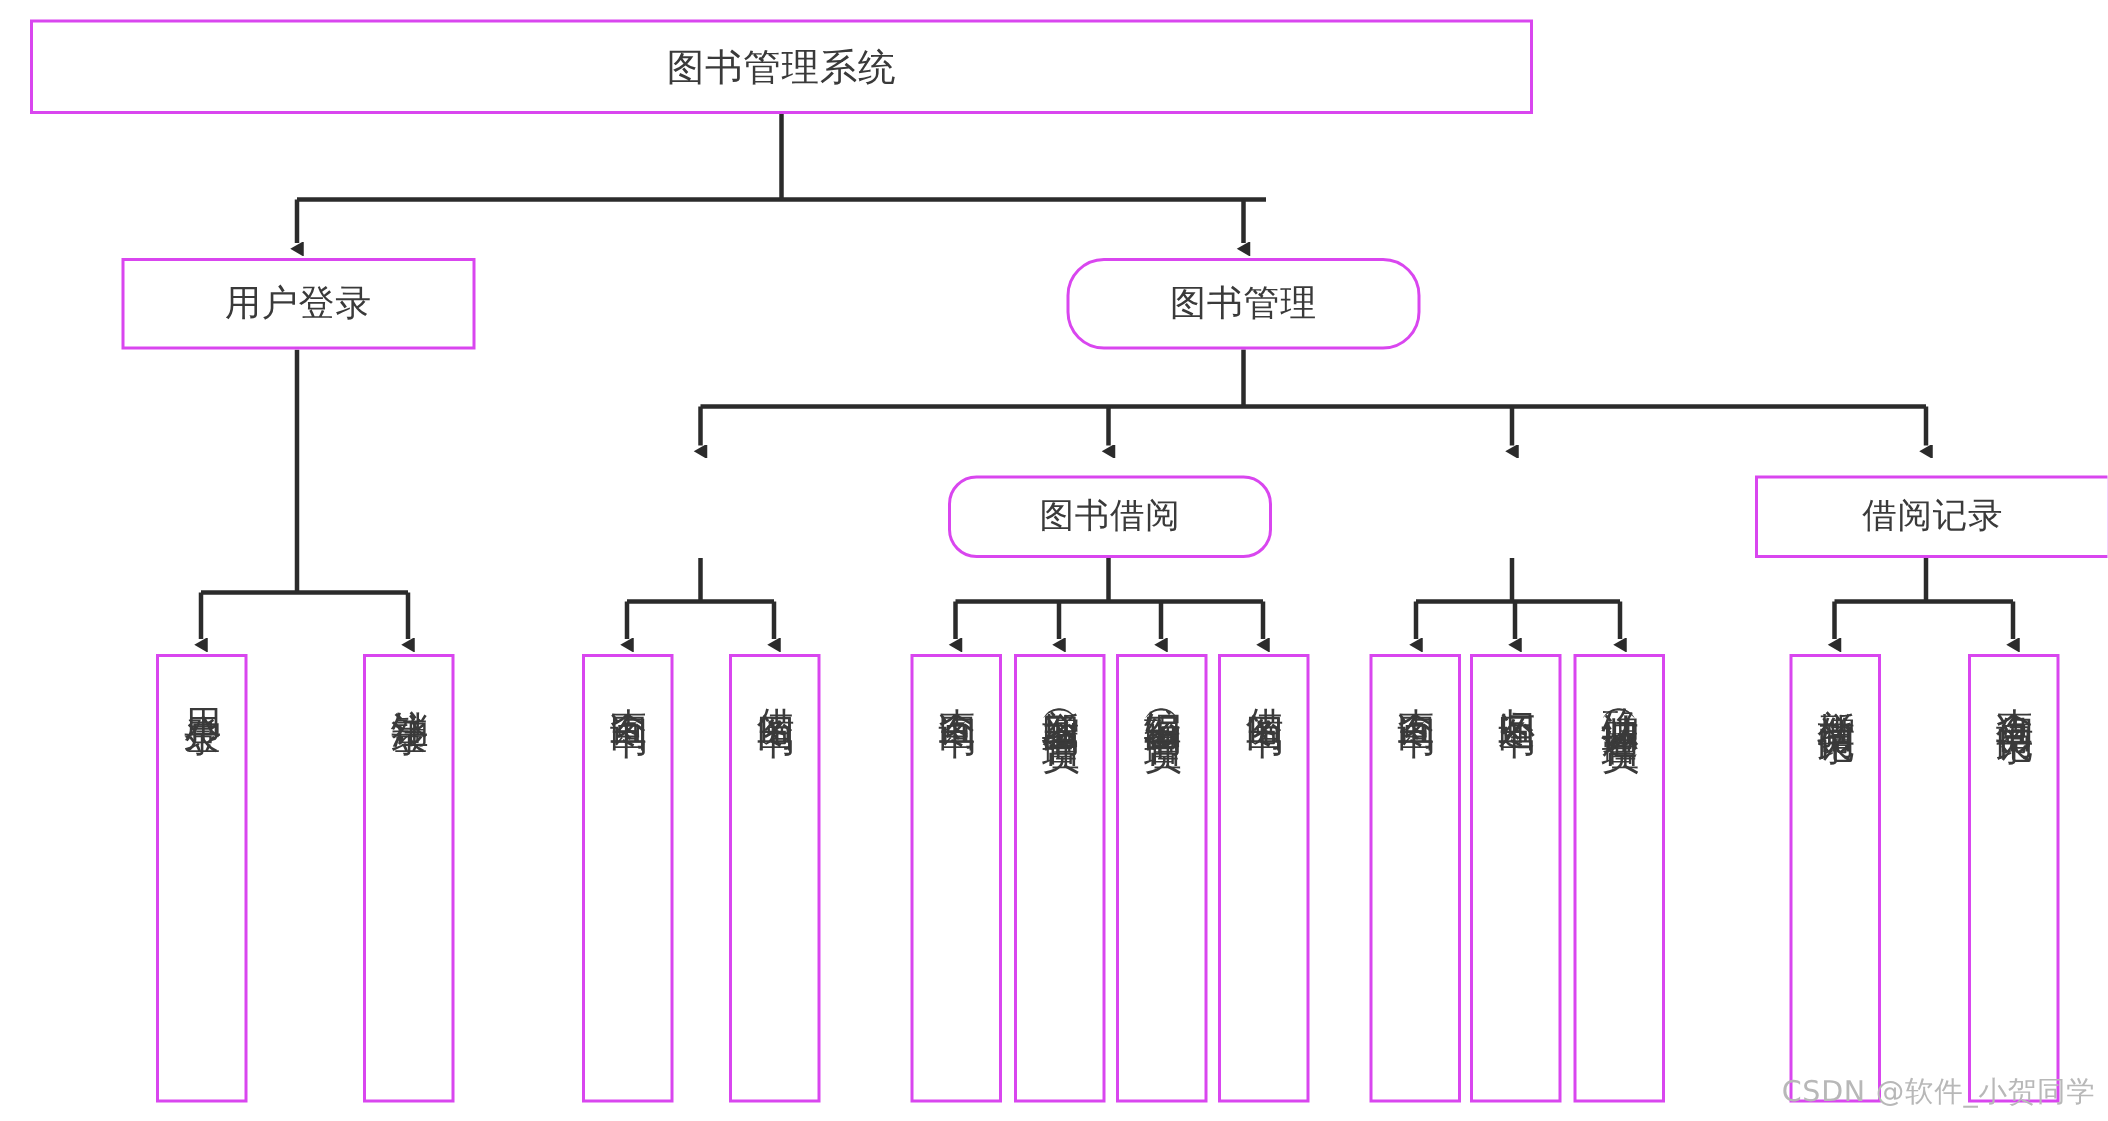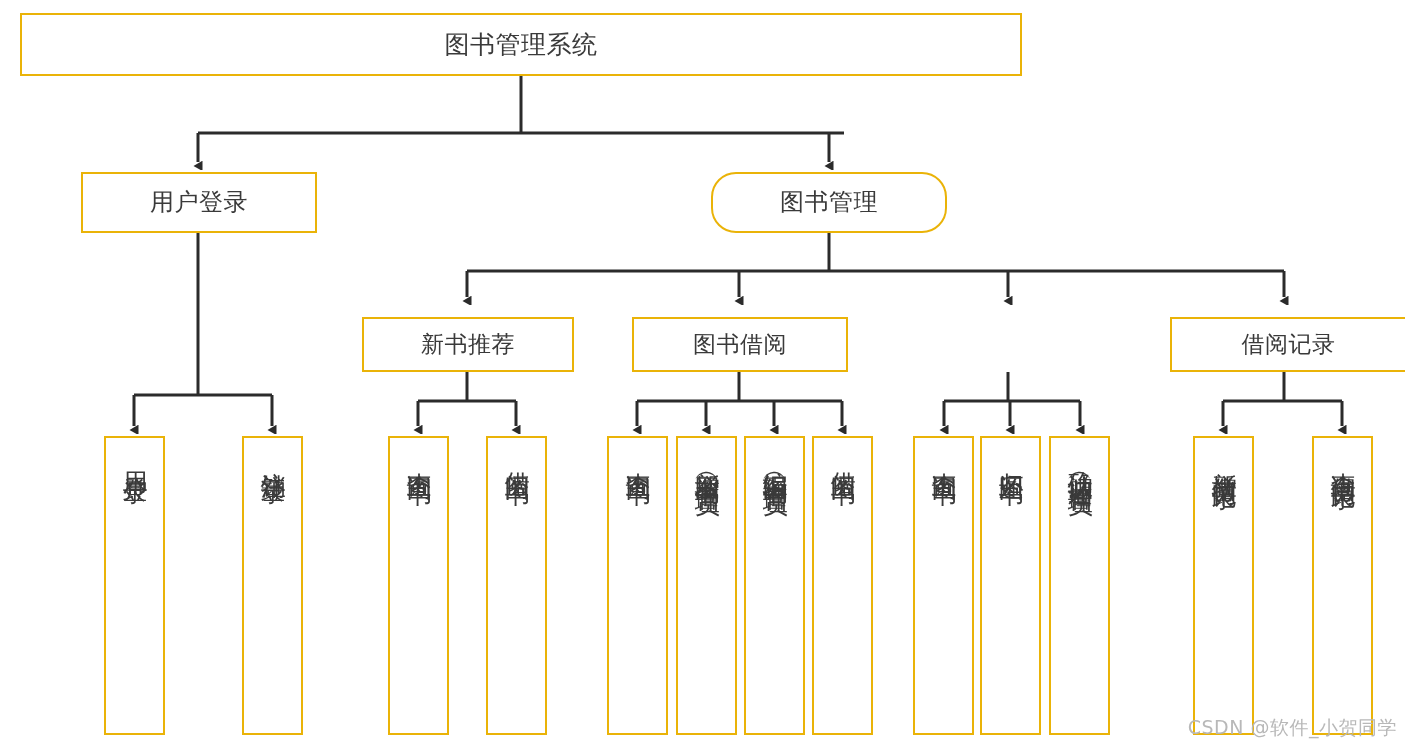--- a/index.html
+++ b/index.html
@@ -24,21 +24,21 @@
     position: absolute;
     left: 0;
     top: 0;
     width: 1405px;
     height: 747px;
     pointer-events: none;
   }
   .node {
     position: absolute;
     box-sizing: border-box;
-    border: 2px solid #eab308;
+    border: 2px solid #d946ef;
     background: #ffffff;
     display: flex;
     align-items: center;
     justify-content: center;
     color: #3a3a3a;
     z-index: 2;
   }
   .node-label {
     color: #3a3a3a;
     line-height: 1.18;
@@ -130,24 +130,21 @@
     <span class="node-label">图书管理系统</span>
   </div>
 
   <div class="node lvl2" style="left:81px; top:172px; width:236px; height:61px;">
     <span class="node-label">用户登录</span>
   </div>
   <div class="node lvl2" style="left:711px; top:172px; width:236px; height:61px;border-radius:25px;">
     <span class="node-label">图书管理</span>
   </div>
 
-  <div class="node lvl3" style="left:362px; top:317px; width:212px; height:55px;">
-    <span class="node-label">新书推荐</span>
-  </div>
-  <div class="node lvl3" style="left:632px; top:317px; width:216px; height:55px;">
+  <div class="node lvl3" style="left:632px; top:317px; width:216px; height:55px;border-radius:19px;">
     <span class="node-label">图书借阅</span>
   </div>
   <div class="node lvl3" style="left:1170px; top:317px; width:237px; height:55px;">
     <span class="node-label">借阅记录</span>
   </div>
 
   <div class="node leaf" style="left:104px; top:436px; width:61px; height:299px;">
     <span class="node-label">用户登录</span>
   </div>
   <div class="node leaf" style="left:242px; top:436px; width:61px; height:299px;">

